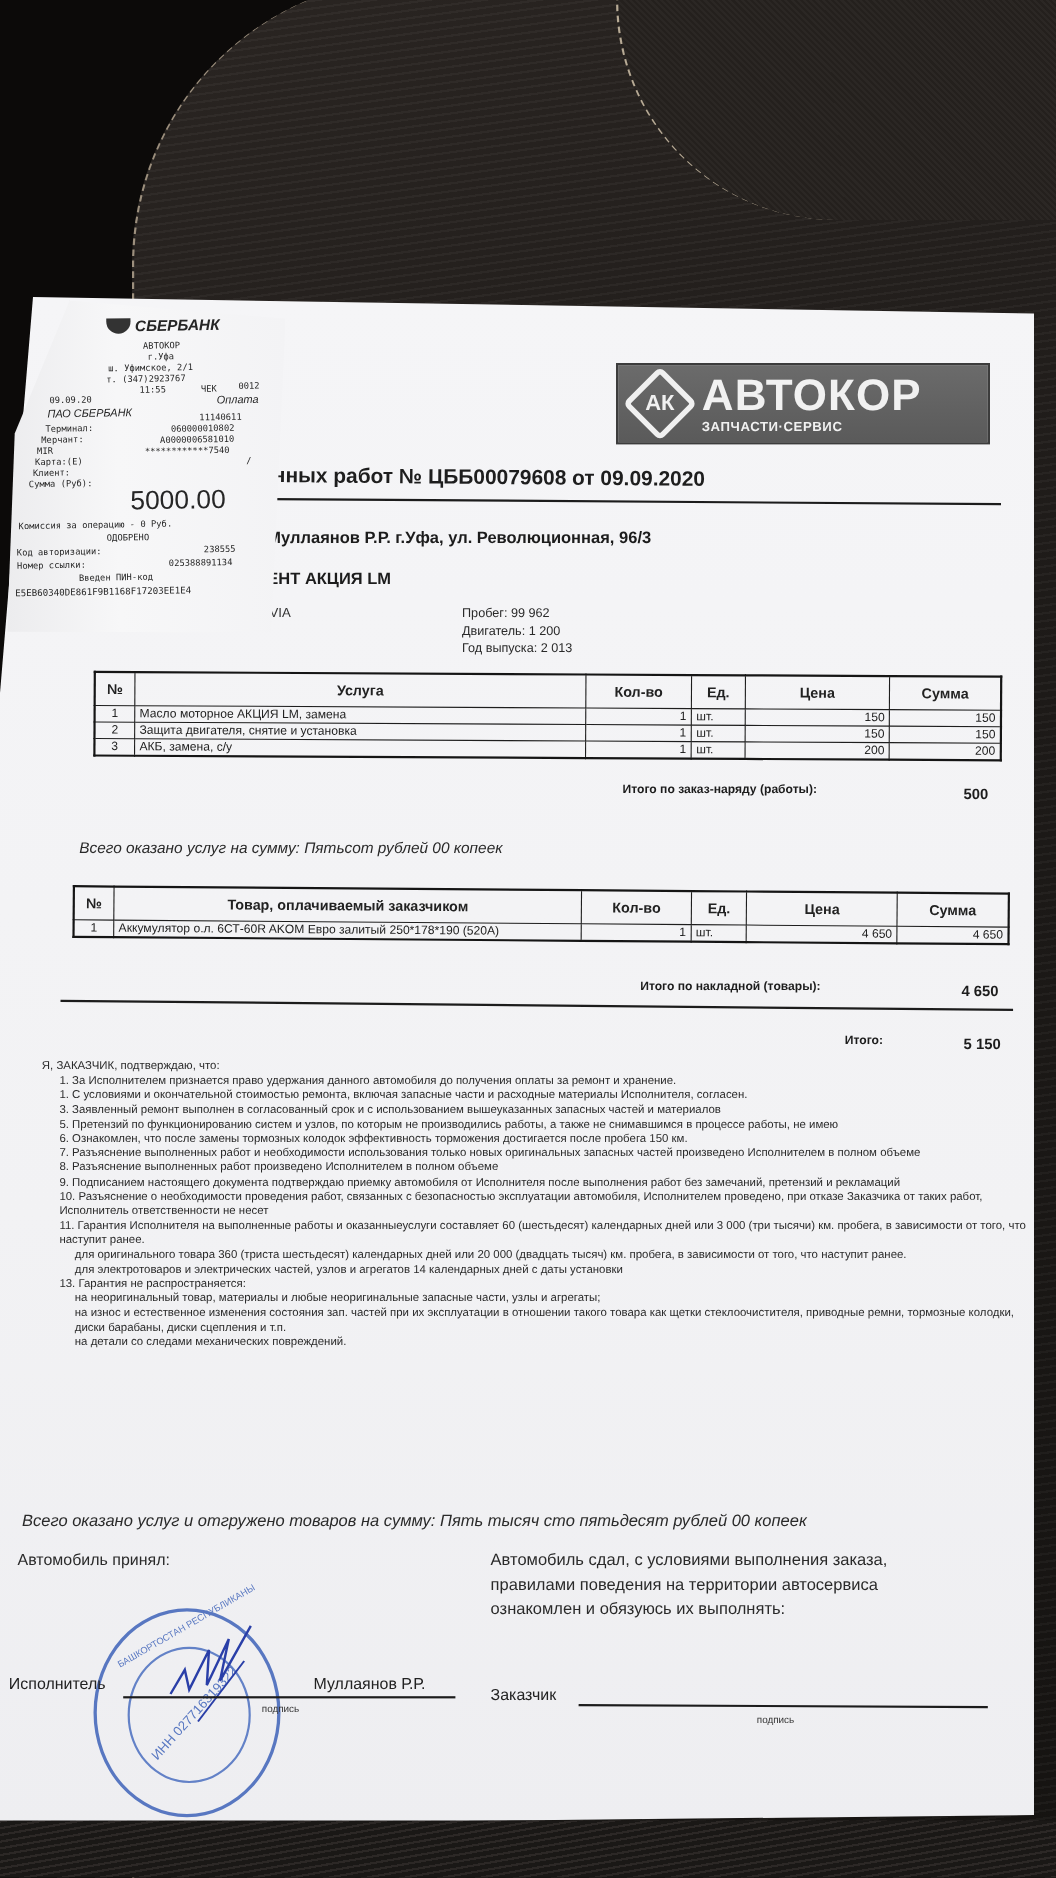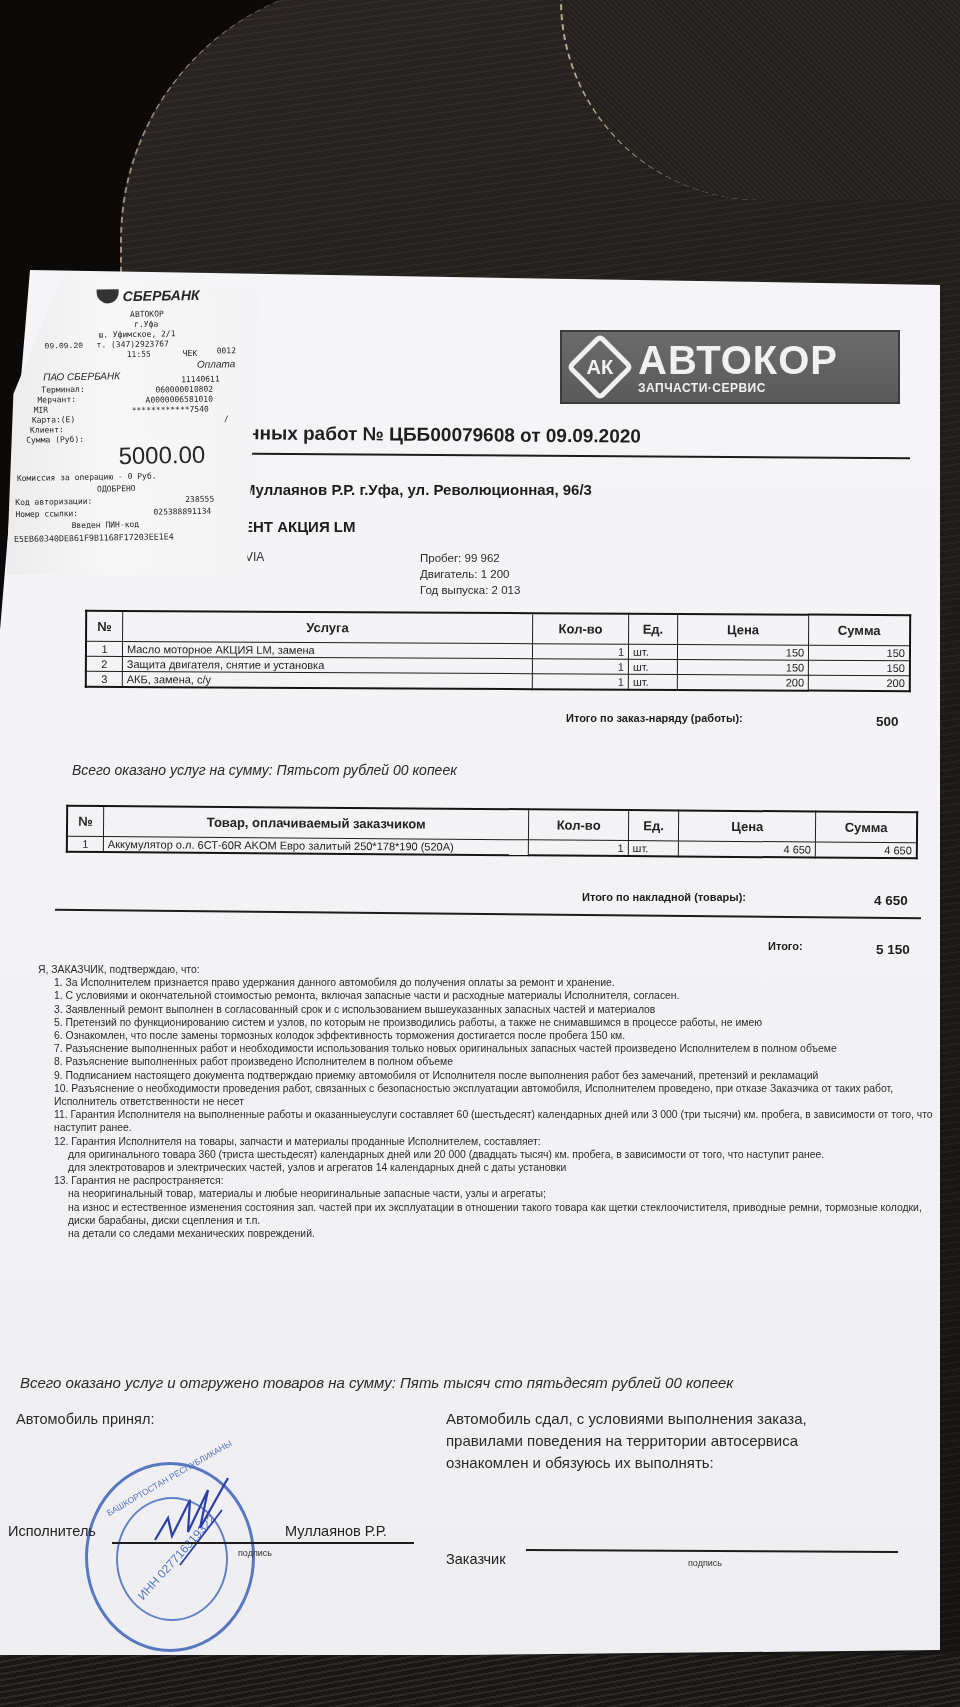--- a/index.html
+++ b/index.html
@@ -83,21 +83,21 @@
   .terms p { margin: 0; }
   .terms .ind { padding-left: 16px; }
   .terms .ind2 { padding-left: 30px; }
 
   .sign-left-label { position: absolute; left: 16px; top: 1411px; font-size: 14.5px; color: #2a2a2a; }
   .sign-right-text { position: absolute; left: 446px; top: 1408px; font-size: 15px; line-height: 22px; color: #2a2a2a; }
 
   .executor-label { position: absolute; left: 8px; top: 1523px; font-size: 14.5px; color: #222; }
   .executor-name { position: absolute; left: 285px; top: 1523px; font-size: 14.5px; color: #222; }
   .sign-caption { position: absolute; font-size: 9px; color: #333; }
-  .customer-label { position: absolute; left: 446px; top: 1533px; font-size: 14.5px; color: #222; margin-top: 18px; }
+  .customer-label { position: absolute; left: 446px; top: 1533px; font-size: 14.5px; color: #222; }
 
   .stamp {
     position: absolute; left: 85px; top: 1462px; width: 170px; height: 190px; border-radius: 50%;
     border: 3px solid #3e63b9; opacity: 0.85;
   }
   .stamp::before {
     content: ""; position: absolute; left: 28px; top: 32px; width: 108px; height: 120px; border-radius: 50%;
     border: 2px solid #4b6fc0;
   }
   .stamp-inn { position: absolute; left: 52px; top: 126px; font-size: 12px; color: #3e63b9; transform: rotate(-48deg); transform-origin: left; white-space: nowrap; }
@@ -231,21 +231,20 @@
   <p class="ind">1.  За Исполнителем признается право удержания данного автомобиля до получения оплаты за ремонт и хранение.</p>
   <p class="ind">1.  С условиями и окончательной стоимостью ремонта, включая запасные части и расходные материалы Исполнителя, согласен.</p>
   <p class="ind">3.  Заявленный ремонт выполнен в согласованный срок и с использованием вышеуказанных запасных частей и материалов</p>
   <p class="ind">5.  Претензий по функционированию систем и узлов, по которым не производились работы, а также не снимавшимся в процессе работы, не имею</p>
   <p class="ind">6.  Ознакомлен, что после замены тормозных колодок эффективность торможения достигается после пробега 150 км.</p>
   <p class="ind">7.   Разъяснение выполненных работ и необходимости использования только новых оригинальных запасных частей произведено Исполнителем в полном объеме</p>
   <p class="ind">8.  Разъяснение выполненных работ произведено Исполнителем в полном объеме</p>
   <p class="ind">9.  Подписанием настоящего документа подтверждаю приемку автомобиля от Исполнителя после выполнения работ без замечаний, претензий и рекламаций</p>
   <p class="ind">10. Разъяснение о необходимости проведения работ, связанных с безопасностью эксплуатации автомобиля, Исполнителем проведено, при отказе Заказчика от таких работ, Исполнитель ответственности не несет</p>
   <p class="ind">11. Гарантия Исполнителя на выполненные работы и оказанныеуслуги составляет 60 (шестьдесят) календарных дней или 3 000 (три тысячи) км. пробега, в зависимости от того, что наступит ранее.</p>
-  <p class="ind">12. Гарантия Исполнителя на товары, запчасти и материалы проданные Исполнителем, составляет:</p>
   <p class="ind2">для оригинального товара 360 (триста шестьдесят) календарных дней или 20 000 (двадцать тысяч) км. пробега, в зависимости от того, что наступит ранее.</p>
   <p class="ind2">для электротоваров и электрических частей, узлов и агрегатов 14 календарных дней с даты установки</p>
   <p class="ind">13. Гарантия не распространяется:</p>
   <p class="ind2">на неоригинальный товар, материалы и любые неоригинальные запасные части, узлы и агрегаты;</p>
   <p class="ind2">на износ и естественное изменения состояния зап. частей при их эксплуатации в отношении такого товара как щетки стеклоочистителя, приводные ремни, тормозные колодки,</p>
   <p class="ind2">диски барабаны, диски сцепления и т.п.</p>
   <p class="ind2">на детали со следами механических повреждений.</p>
 </div>
 
 <div class="italic-line" style="left:20px; top:1374px; font-size:15px;">Всего оказано услуг и отгружено товаров на сумму: Пять тысяч сто пятьдесят рублей 00 копеек</div>
@@ -282,21 +281,21 @@
     <span class="r-logo-mark"></span>
     <span class="r-logo-text">СБЕРБАНК</span>
   </div>
   <span class="r-small" style="left:128px; top:38px;">АВТОКОР</span>
   <span class="r-small" style="left:132px; top:48px;">г.Уфа</span>
   <span class="r-small" style="left:96px; top:58px;">ш. Уфимское, 2/1</span>
   <span class="r-small" style="left:94px; top:68px;">т. (347)2923767</span>
   <span class="r-small" style="left:124px; top:78px;">11:55</span>
   <span class="r-small" style="left:180px; top:78px;">ЧЕК</span>
   <span class="r-small" style="left:214px; top:76px;">0012</span>
-  <span class="r-small" style="left:42px; top:68px;font-family:Liberation Mono, monospace;">09.09.20</span>
+  <span class="r-small" style="left:42px; top:86px;">09.09.20</span>
   <span class="r-med" style="left:194px; top:88px; font-style:italic;">Оплата</span>
   <span class="r-med" style="left:40px; top:98px; font-style:italic;">ПАО СБЕРБАНК</span>
   <span class="r-small" style="left:178px; top:104px;">11140611</span>
   <span class="r-small" style="left:38px; top:112px;">Терминал:</span>
   <span class="r-small" style="left:152px; top:114px;">060000010802</span>
   <span class="r-small" style="left:34px; top:122px;">Мерчант:</span>
   <span class="r-small" style="left:142px; top:124px;">A0000006581010</span>
   <span class="r-small" style="left:30px; top:132px;">MIR</span>
   <span class="r-small" style="left:128px; top:134px;">************7540</span>
   <span class="r-small" style="left:28px; top:142px;">Карта:(E)</span>

